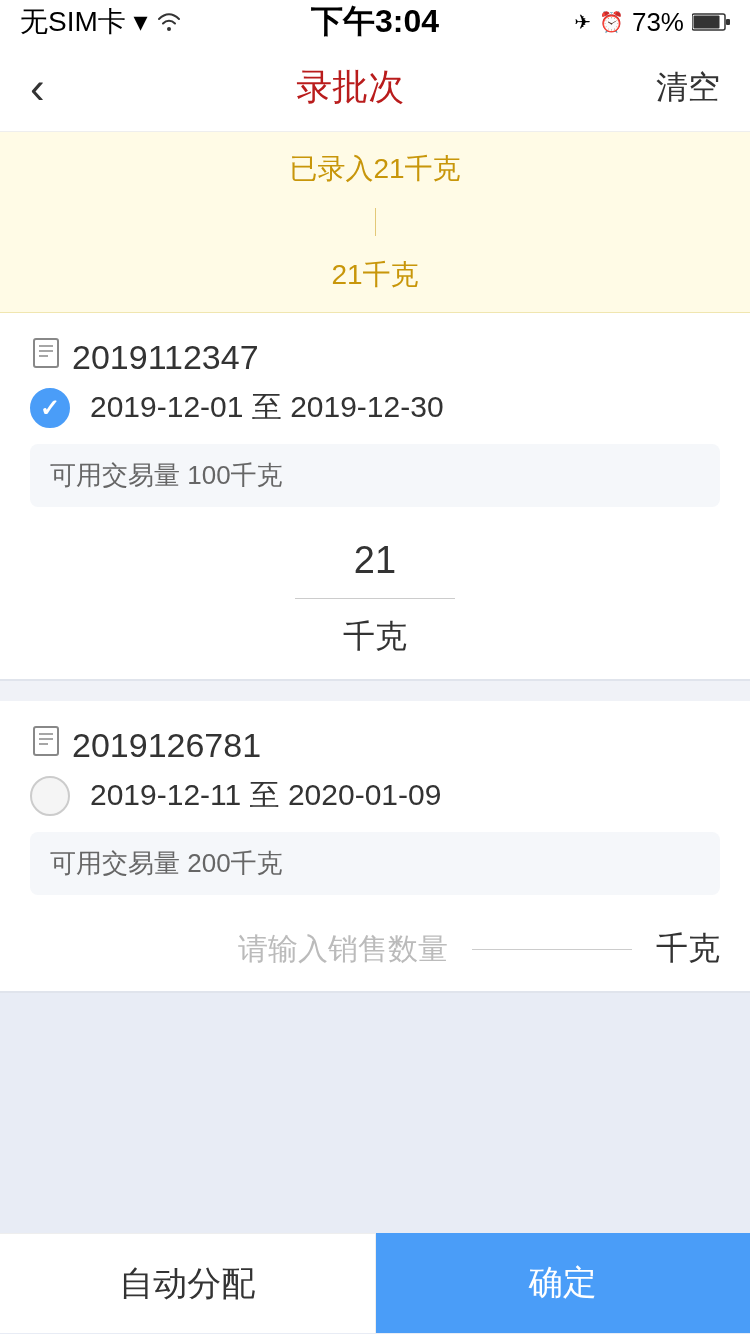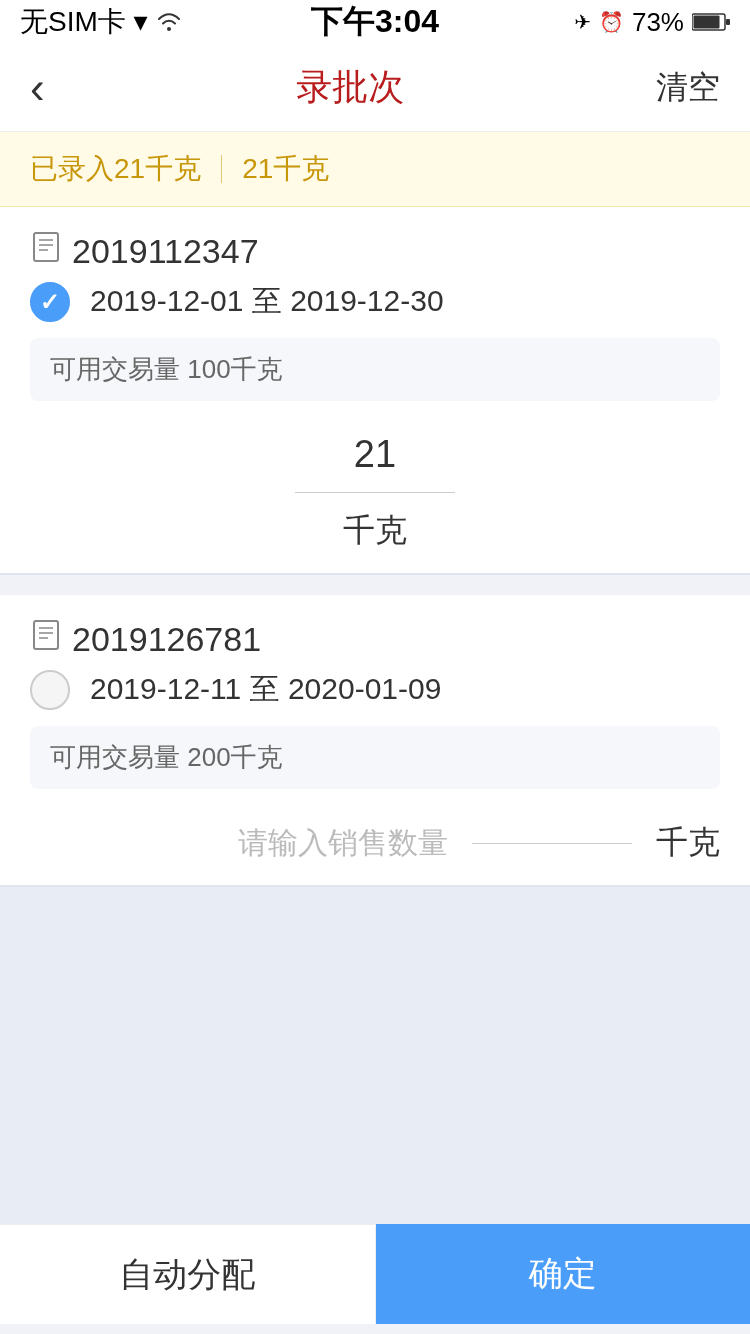--- a/index.html
+++ b/index.html
@@ -66,25 +66,26 @@
     }
     .nav-clear {
       font-size: 32px;
       color: #333;
       cursor: pointer;
     }
 
     
     .info-banner {
       background: #fffbe6;
-      padding: 18px 30px;
+      padding: 18px 14px;
       display: flex;
       align-items: center;
       gap: 20px;
       border-bottom: 1px solid #f0e6b0;
+      flex-direction: column;
     }
     .info-recorded {
       font-size: 28px;
       color: #c8960a;
     }
     .info-divider {
       width: 1px;
       height: 28px;
       background: #c8960a;
       opacity: 0.5;
@@ -194,21 +195,21 @@
     
     .empty-area {
       background: #e8ecf5;
       flex: 1;
       min-height: 400px;
     }
 
     
     .bottom-bar {
       position: fixed;
-      bottom: 10px;
+      bottom: 1px;
       left: 0;
       width: 750px;
       height: 100px;
       display: flex;
       background: #fff;
     }
     .btn-auto {
       flex: 1;
       height: 100%;
       background: #fff;

